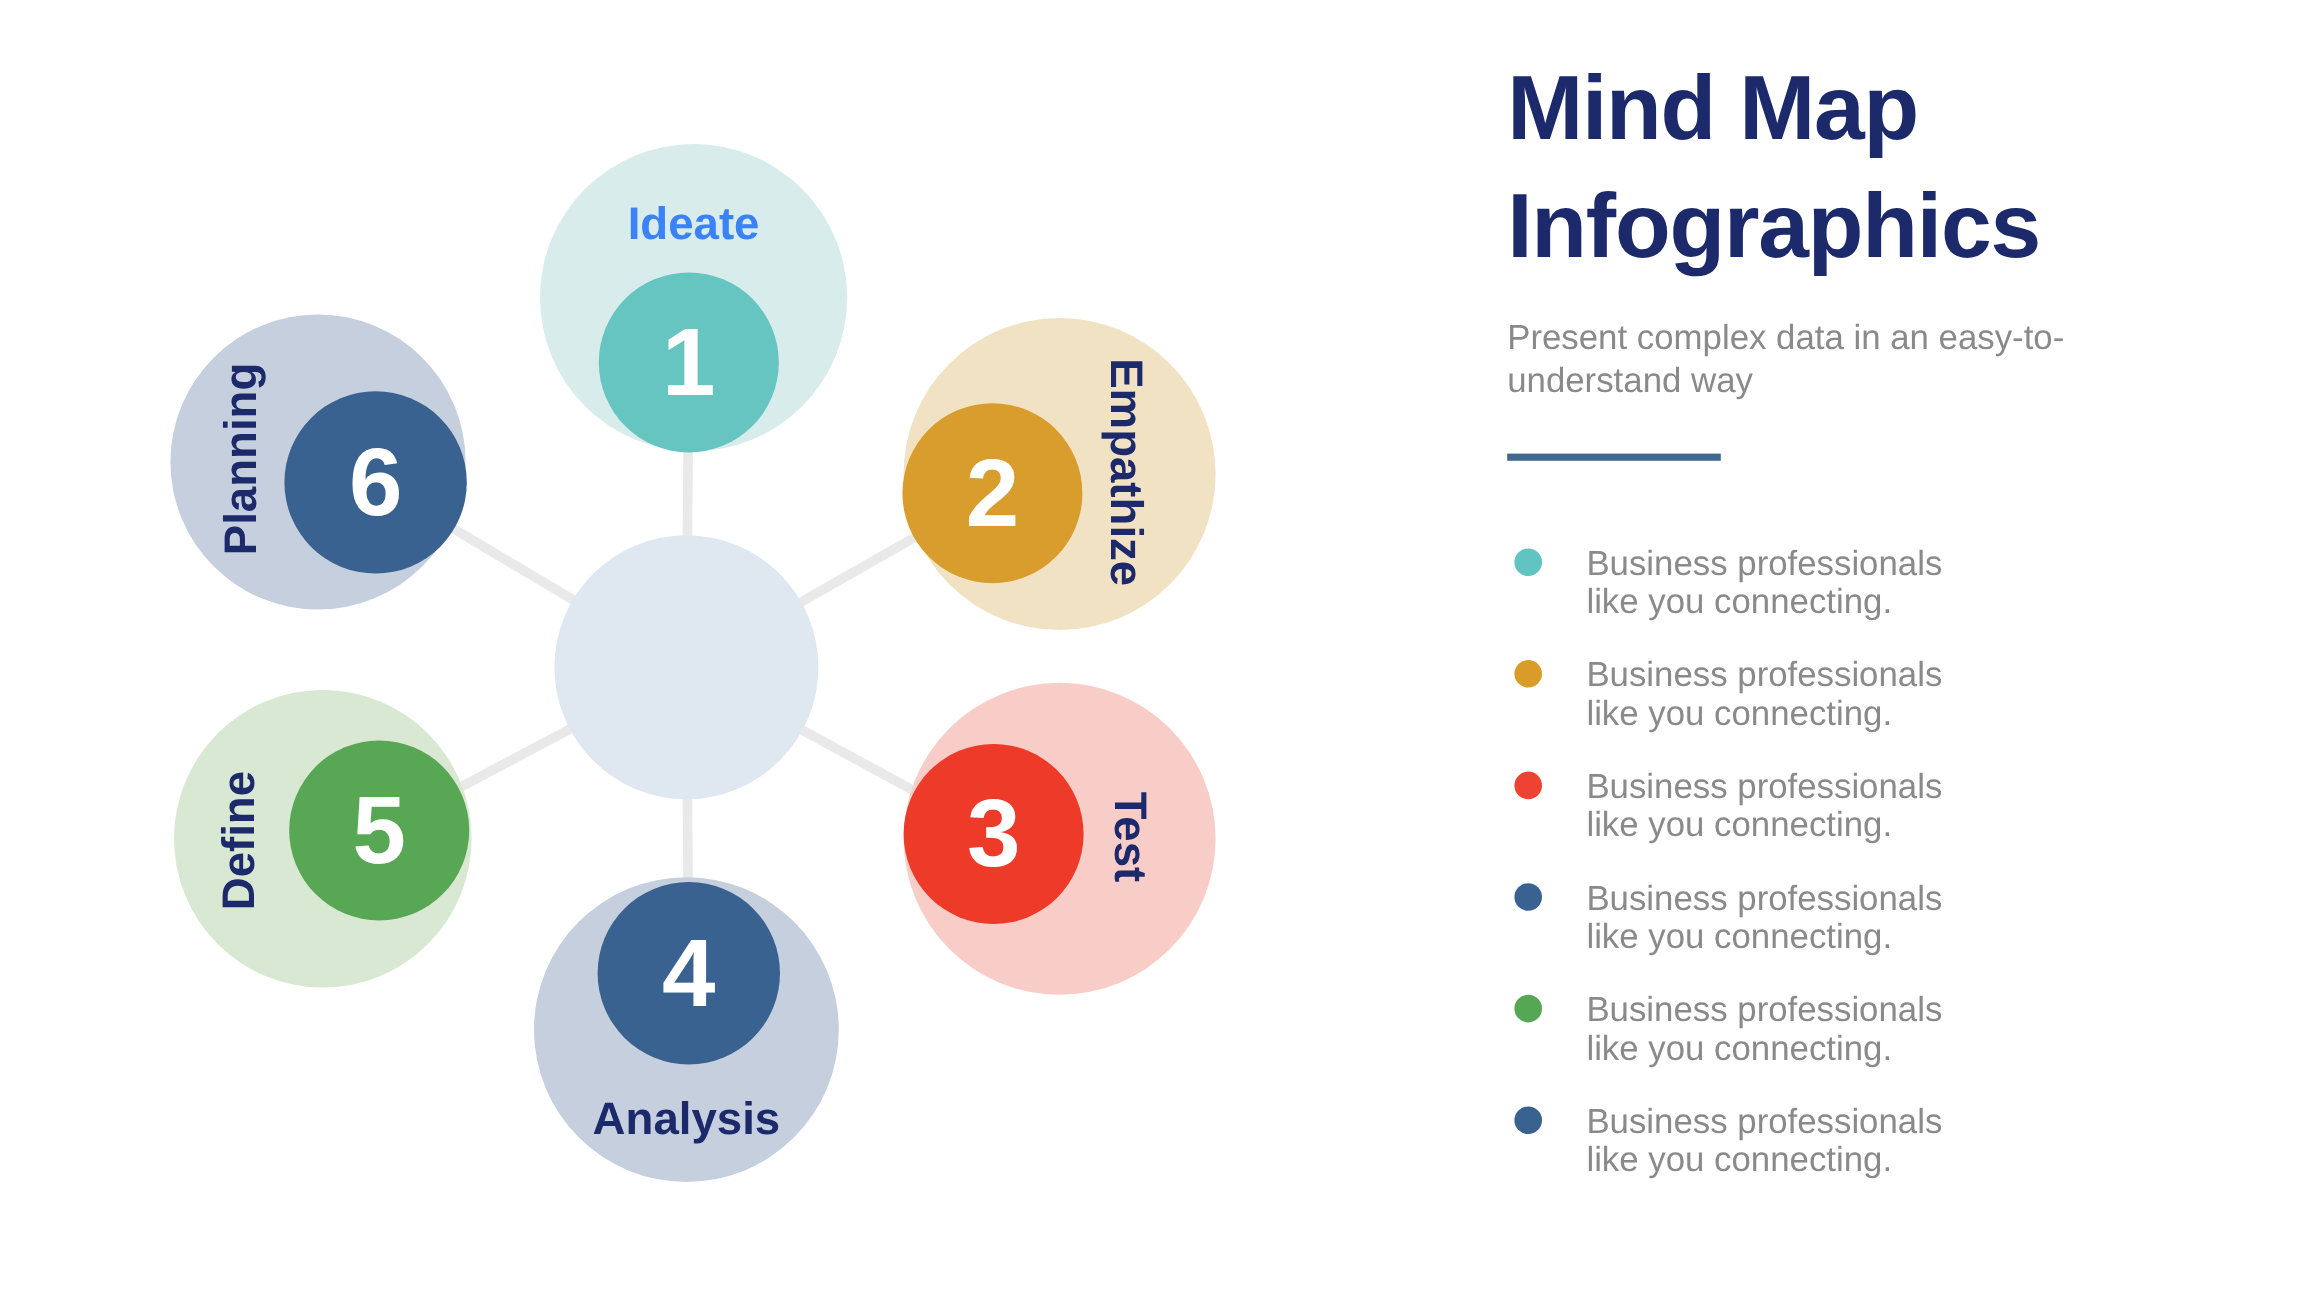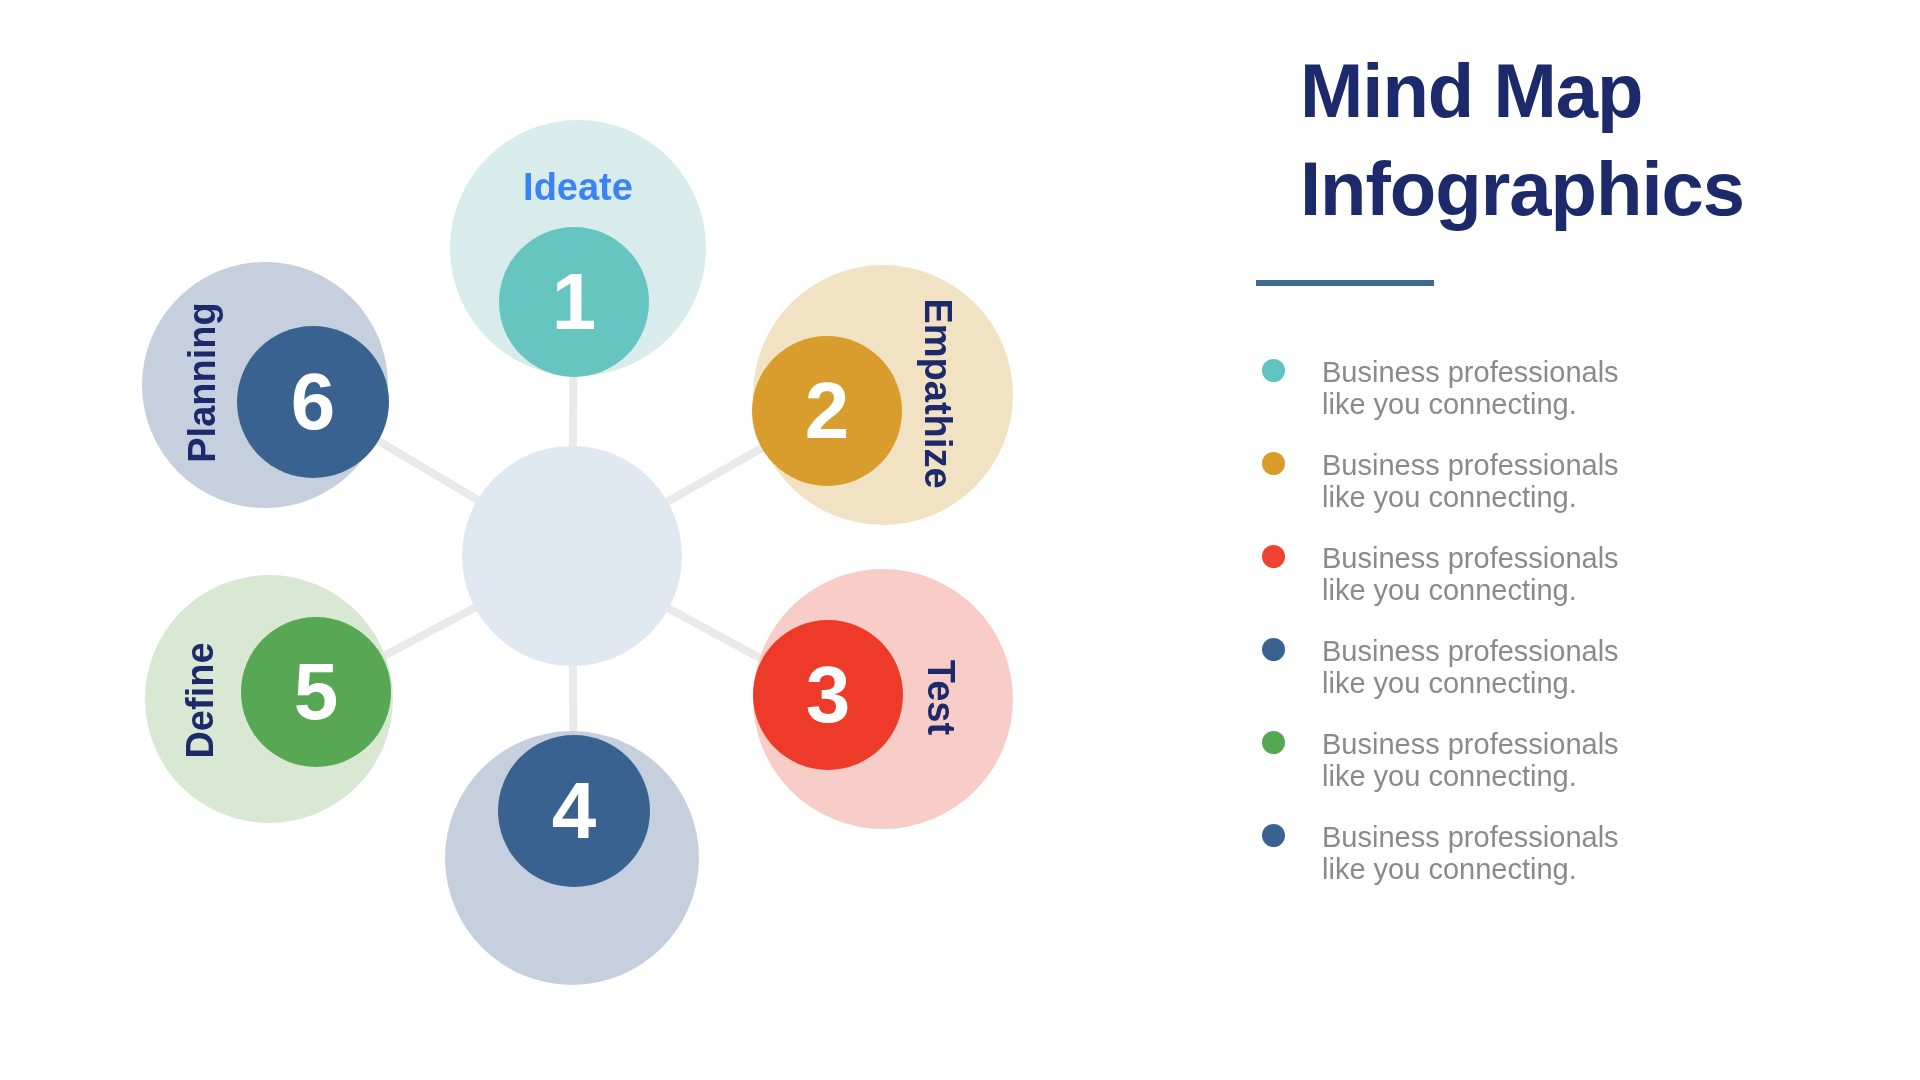--- a/index.html
+++ b/index.html
@@ -99,39 +99,41 @@
     <span class="num">3</span>
   </div>
   <div class="node-label label-v l3" style="color: rgb(28, 42, 107);">
     <span>Test</span>
   </div>
 
   <div class="circle outer o4" style="background: rgb(197, 207, 221);"></div>
   <div class="circle inner i4" style="background: rgb(58, 98, 144);">
     <span class="num">4</span>
   </div>
+  <div class="node-label label-h l4" style="color: rgb(28, 42, 107);">Analysis</div>
 
   <div class="circle outer o5" style="background: rgb(216, 232, 210);"></div>
   <div class="circle inner i5" style="background: rgb(87, 167, 85);">
     <span class="num">5</span>
   </div>
   <div class="node-label label-v l5" style="color: rgb(28, 42, 107);">
     <span>Define</span>
   </div>
 
   <div class="circle outer o6" style="background: rgb(197, 207, 221);"></div>
   <div class="circle inner i6" style="background: rgb(58, 98, 144);">
     <span class="num">6</span>
   </div>
   <div class="node-label label-v l6" style="color: rgb(28, 42, 107);">
     <span>Planning</span>
   </div>
 
   <aside class="panel">
-    <h1 class="title" style="color: rgb(28, 42, 107); margin-left: 44px;">Mind Map Infographics</h1>
+    <h1 class="title" style="color: rgb(28, 42, 107);">Mind Map Infographics</h1>
+    <p class="subtitle" style="color: rgb(138, 138, 138);">Present complex data in an easy-to-understand way</p>
     <div class="divider" style="background: rgb(65, 105, 143);"></div>
 
     <ul class="legend">
       <li class="legend-item">
         <span class="dot" style="background: rgb(95, 196, 194);"></span>
         <p class="legend-text" style="color: rgb(138, 138, 138);">
           <span>Business professionals</span>
           <span>like you connecting.</span>
         </p>
       </li>

